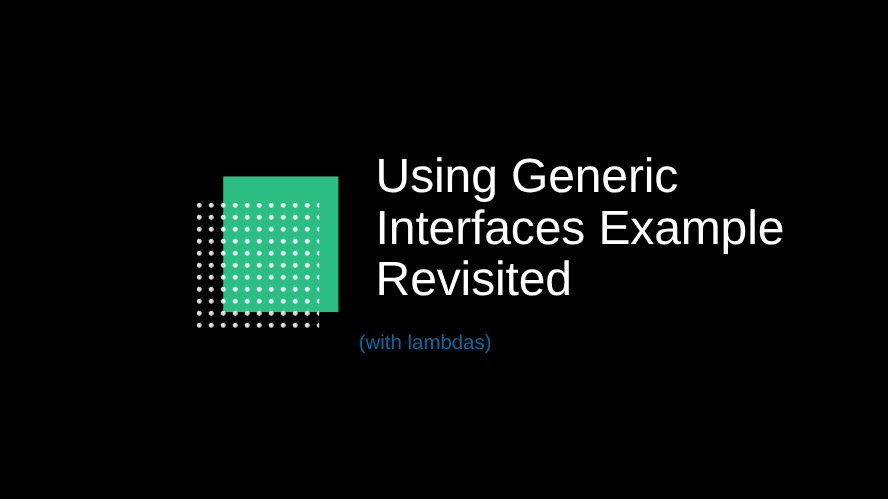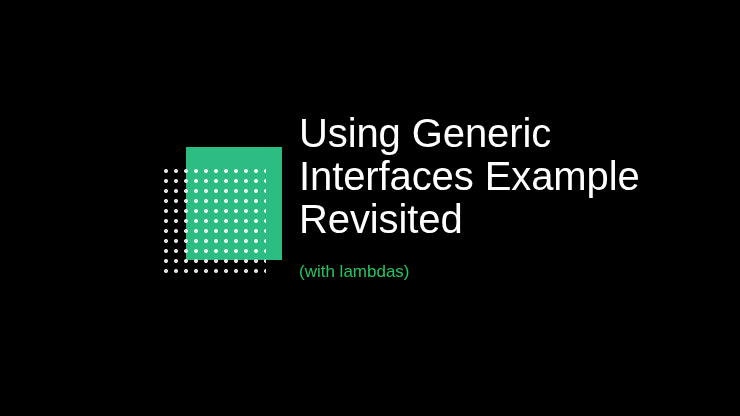--- a/index.html
+++ b/index.html
@@ -61,35 +61,35 @@
 
   
   #text-block {
     position: absolute;
     left: 299px;
     top: 112px;
     width: 420px;
   }
 
   #slide-title {
-    margin: 0;
+    margin: 14px;
     padding: 0;
     color: #ffffff;
     font-size: 40px;
     line-height: 43px;
     font-weight: 400;
     letter-spacing: -0.1px;
     white-space: pre-line;
   }
 
   #slide-subtitle {
     margin: 0;
     padding: 0;
     margin-top: 20px;
-    color: #22c55e;
+    color: #0369a1;
     font-size: 17px;
     line-height: 22px;
     font-weight: 400;
   }
 </style>
 </head>
 <body>
 
 <div id="slide">
 

